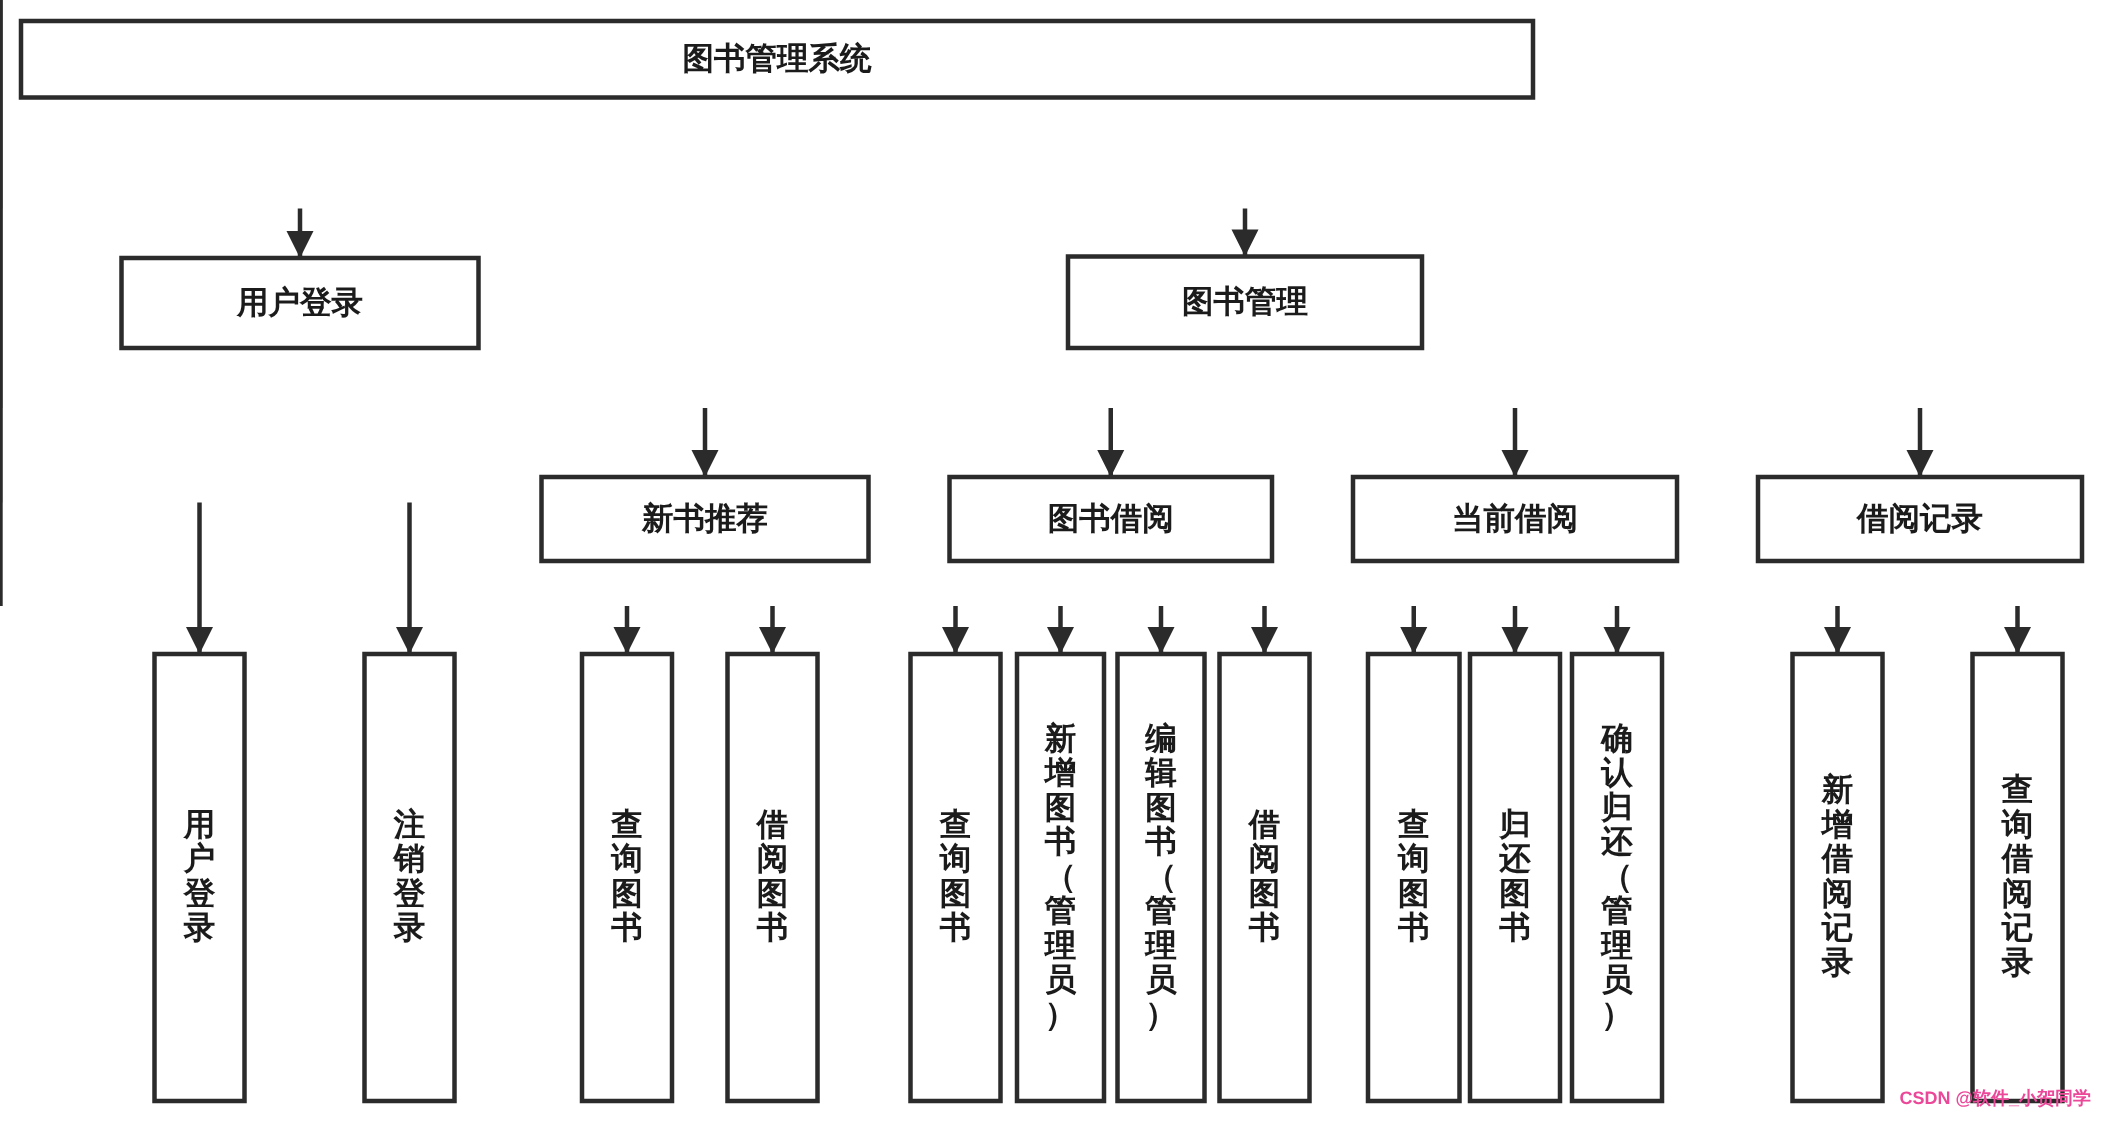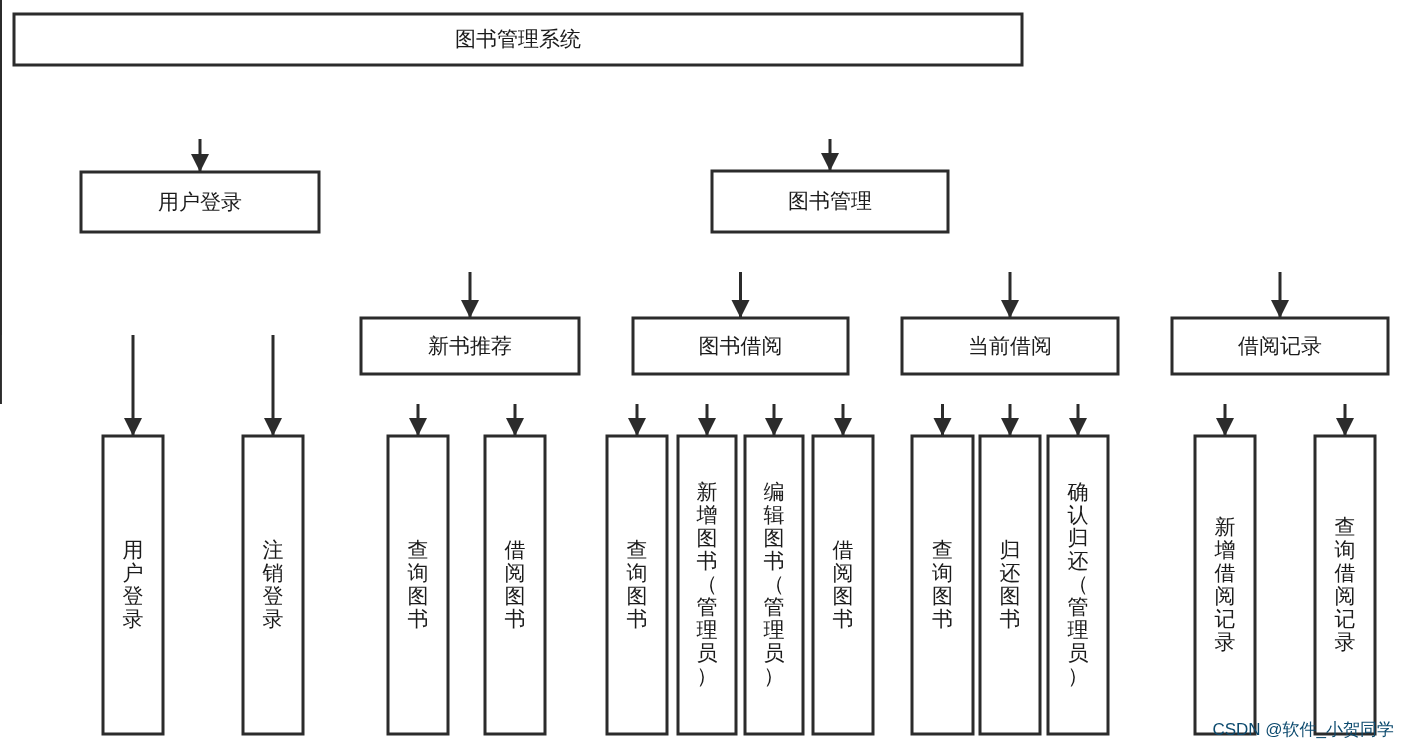--- a/index.html
+++ b/index.html
@@ -11,20 +11,21 @@
     width: 1405px;
     height: 747px;
     font-family: "Liberation Sans", "DejaVu Sans", sans-serif;
     overflow: hidden;
     position: relative;
   }
   #diagram-root {
     position: relative;
     width: 1402px;
     height: 747px;
+    font-weight: bold;
   }
   svg.diagram {
     display: block;
     width: 1405px;
     height: 747px;
   }
   .node-rect {
     fill: #ffffff;
     stroke: #2b2b2b;
     stroke-width: 3;
@@ -46,22 +47,22 @@
   }
   .arrow-head {
     fill: #2b2b2b;
     stroke: none;
   }
   .watermark {
     position: absolute;
     right: 8px;
     bottom: 6px;
     font-family: "Liberation Sans", "DejaVu Sans", sans-serif;
-    font-size: 17px;
-    color: #0c4a6e;
+    font-size: 12px;
+    color: #ec4899;
     white-space: nowrap;
     user-select: none;
   }
 </style>
 </head>
 <body>
 
 <div id="diagram-root">
   <svg class="diagram" viewBox="0 0 1405 747">
     <g id="edges-layer">

